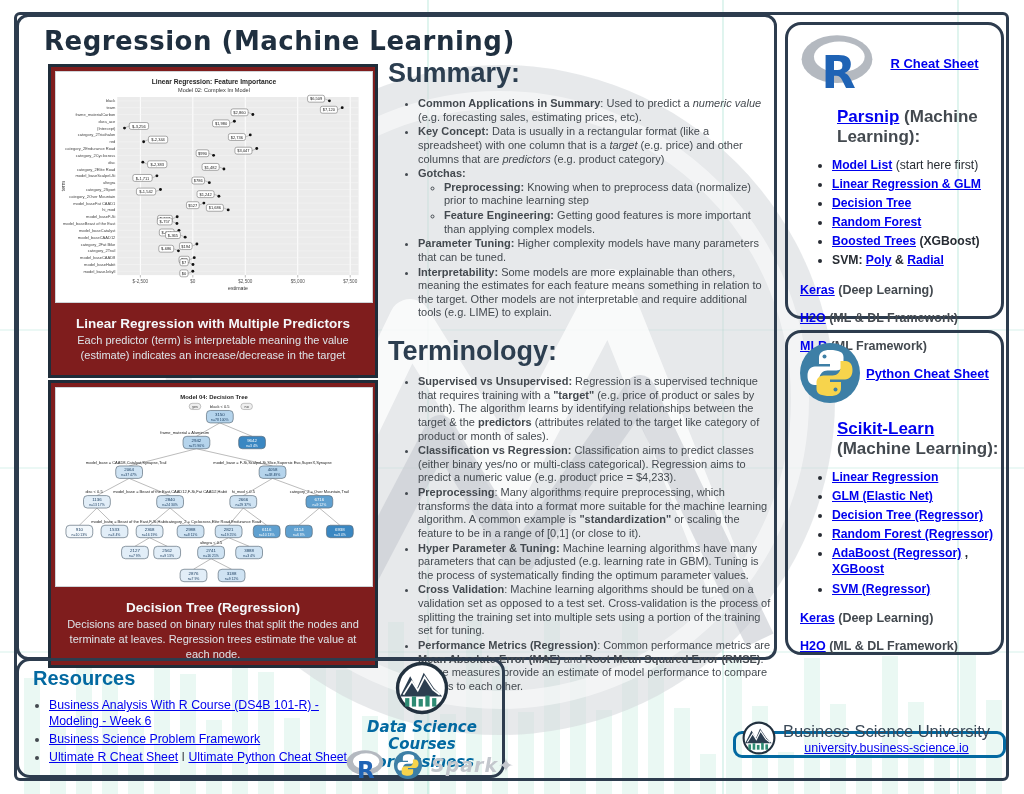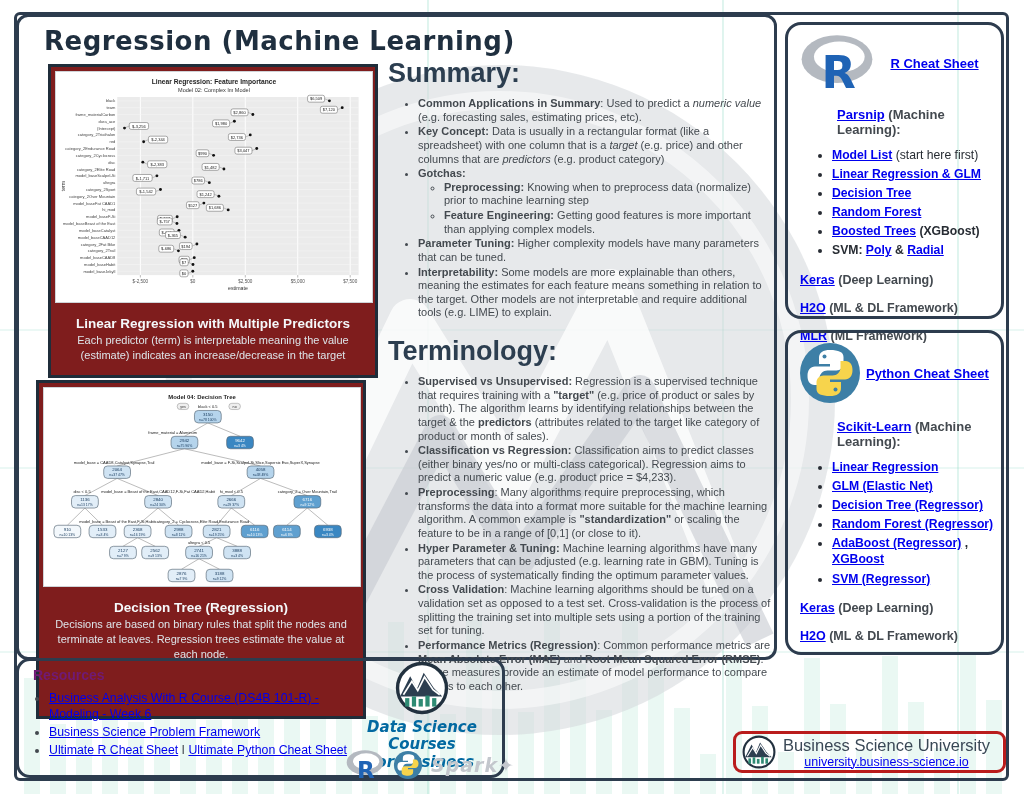--- a/index.html
+++ b/index.html
@@ -5,55 +5,55 @@
   html,body{margin:0;padding:0;}
   body{width:1024px;height:794px;background:#fff;font-family:"Liberation Sans",sans-serif;position:relative;overflow:hidden;color:#43494f;}
   #watermark{position:absolute;left:0;top:0;z-index:0;}
   .layer{position:absolute;z-index:1;}
   .page-border{left:14px;top:12px;width:989px;height:763px;border:3px solid #2d3c4e;border-radius:6px;}
   .main-box{left:16px;top:14px;width:755px;height:640px;border:3px solid #2d3c4e;border-radius:12px;}
   .page-title{left:44px;top:26px;font-family:"DejaVu Sans",sans-serif;font-weight:bold;font-size:26px;color:#1f2f3f;letter-spacing:.5px;}
   
   .figure{background:#7f1d1d;border:3px solid #1f2d3a;box-sizing:border-box;}
   .fig1{left:48px;top:64px;width:330px;height:314px;}
-  .fig2{left:36px;top:380px;width:330px;height:339px;}
+  .fig2{left:48px;top:380px;width:330px;height:288px;}
   .fig-canvas{background:#fff;margin:4px;border:1px solid #cfd4d8;}
   .fig-caption{text-align:center;padding:3px 10px 0 10px;}
   .fig-caption .cap-title{font-size:13.5px;font-weight:bold;color:#f5f8fa;margin:2px 0 2px 0;}
   .fig-caption .cap-body{font-size:11px;color:#dde4e9;line-height:1.35;}
   
   .mid-col{left:388px;top:58px;width:384px;}
   .sec-head{font-size:27px;font-weight:bold;color:#2c3e50;margin:0 0 4px 0;}
   .sec-head.second{margin-top:16px;}
   ul.bullets{margin:8px 0 0 0;padding-left:30px;font-size:11px;line-height:1.24;color:#43494f;}
   ul.bullets li{margin-bottom:1px;}
   ul.bullets ul{list-style:circle;margin:0;padding-left:26px;}
   
   .side-box{left:785px;width:219px;border:3px solid #2d3c4e;border-radius:16px;box-sizing:border-box;}
   .r-box{top:22px;height:297px;}
   .py-box{top:330px;height:325px;}
   .cheat-head{display:flex;align-items:center;padding:8px 8px 0 10px;}
   .cheat-head .hd-link{flex:1;text-align:center;font-size:13px;font-weight:bold;}
   a.lnk{color:#0000ee;text-decoration:underline;}
   .side-box a.lnk{font-weight:bold;}
-  .side-box .intro{margin:14px 0 0 12px;font-size:13px;padding-left:37px;}
+  .side-box .intro{margin:14px 0 0 12px;font-size:17px;padding-left:37px;}
   ul.cheat-list{margin:10px 0 0 0;padding-left:44px;font-size:12.2px;line-height:1.32;color:#272c33;}
   ul.cheat-list li{margin-bottom:3px;}
   .side-box .foot{margin:14px 0 0 12px;font-size:12.5px;}
   
   .res-box{left:16px;top:658px;width:489px;height:120px;border:3px solid #2d3c4e;border-radius:14px;box-sizing:border-box;}
-  .res-head{font-size:14px;font-weight:bold;color:#701a75;margin:6px 0 0 14px;}
+  .res-head{font-size:20px;font-weight:bold;color:#0369a1;margin:6px 0 0 14px;}
   ul.res-list{margin:8px 0 0 0;padding-left:30px;font-size:12.3px;line-height:1.3;width:310px;}
   ul.res-list li{margin-bottom:2px;}
   .res-brand{position:absolute;left:318px;top:0px;width:170px;text-align:center;}
   .res-brand .brand-txt{font-family:"DejaVu Sans",sans-serif;font-weight:bold;font-style:italic;font-size:15px;color:#0369a1;line-height:1.15;}
   .res-logos{position:absolute;left:326px;top:88px;width:170px;display:flex;align-items:center;gap:8px;}
   .spark{font-family:"DejaVu Sans",sans-serif;font-weight:bold;font-style:italic;font-size:19px;color:#c3c7cd;letter-spacing:1px;}
   
-  .bsu-box{left:733px;top:731px;width:273px;height:42px;border:3px solid #b91c1c;border-radius:9px;box-sizing:border-box;display:flex;align-items:center;padding:0 6px;}
+  .bsu-box{left:733px;top:731px;width:273px;height:27px;border:3px solid #0369a1;border-radius:9px;box-sizing:border-box;display:flex;align-items:flex-end;padding:0 6px;}
   .bsu-txt{flex:1;text-align:center;}
   .bsu-org{font-size:16.5px;color:#3a4856;}
   .bsu-url{font-size:12.5px;}
   .version{left:auto;right:18px;top:780px;position:absolute;font-size:11px;color:#333;z-index:1;margin-top:13px;}
 </style>
 </head>
 <body>
 
 <svg id="watermark" width="1024" height="794" viewBox="0 0 1024 794">
     <rect x="24" y="678" width="16" height="116" fill="#9fdfca" opacity="0.22"></rect>

